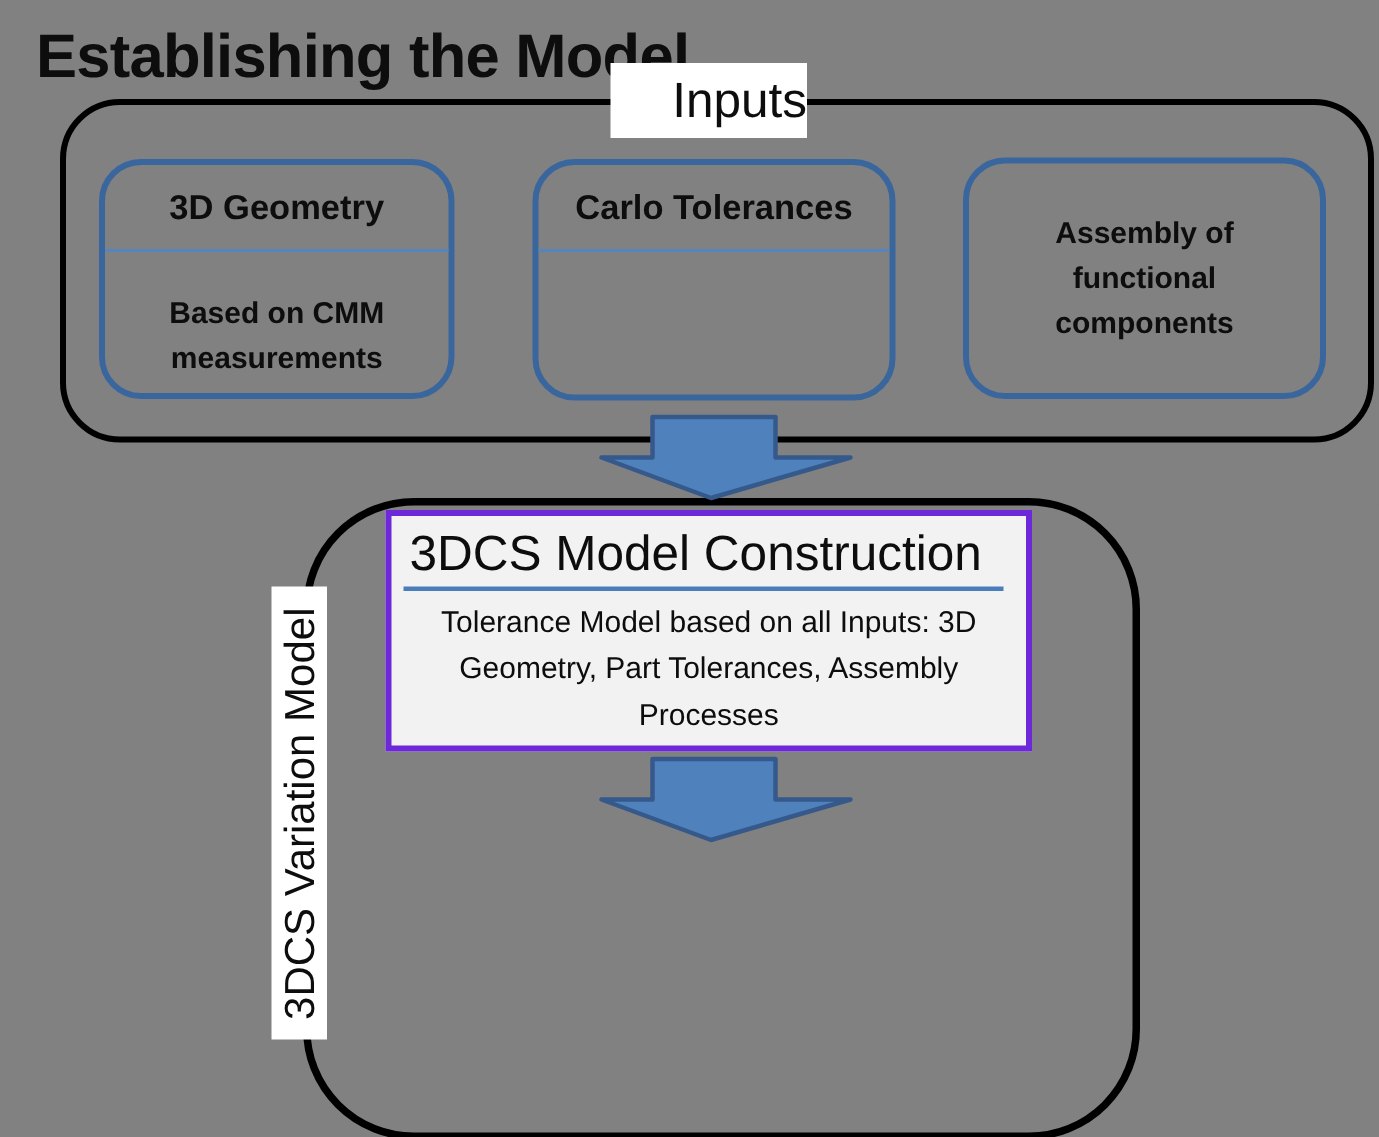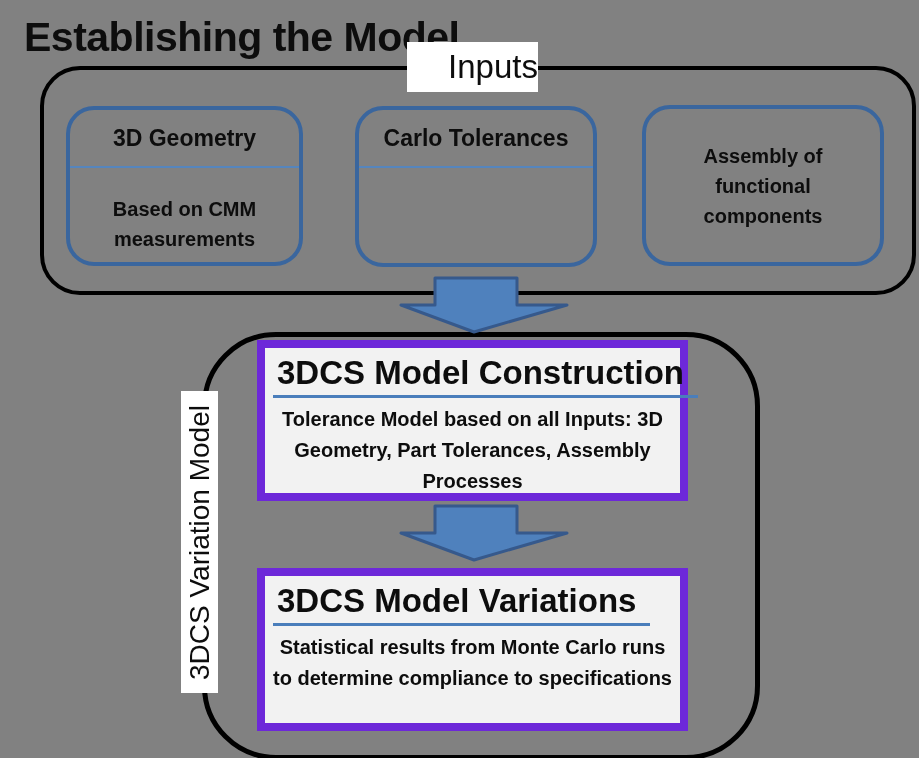--- a/index.html
+++ b/index.html
@@ -119,25 +119,24 @@
   .side-label-text {
     writing-mode: vertical-rl;
     transform: rotate(180deg);
     font-size: 28px;
     white-space: nowrap;
     line-height: 37px;
   }
   .step-box {
     position: absolute;
     background: #F2F2F2;
-    border: 8px solid #6d28d9;
+    border: 4px solid #6d28d9;
     z-index: 3;
     box-sizing: border-box;
     padding: 4px 8px 0 8px;
-    font-weight: bold;
   }
   .step-box.s1 { left: 257px; top: 340px; width: 431px; height: 161px; }
   .step-box.s2 { left: 257px; top: 568px; width: 431px; height: 163px; }
   .step-title {
     font-size: 33px;
     padding: 2px 14px 3px 4px;
     border-bottom: 3px solid #4A7EBB;
     width: fit-content;
     white-space: nowrap;
   }
@@ -191,18 +190,14 @@
 
   <div class="step-box s1">
     <div class="step-title">3DCS Model Construction</div>
     <div class="step-body">Tolerance Model based on all Inputs: 3D Geometry, Part Tolerances, Assembly Processes</div>
   </div>
 
   <svg class="down-arrow a2" viewBox="0 0 178 60">
     <polygon points="40,3 122,3 122,30 172,30 79,57 6,30 40,30" fill="#4F81BD" stroke="#36598C" stroke-width="3" stroke-linejoin="round"></polygon>
   </svg>
 
-  <div class="step-box s2">
-    <div class="step-title">3DCS Model Variations</div>
-    <div class="step-body">Statistical results from Monte Carlo runs to determine compliance to specifications</div>
-  </div>
 
 </div>
 
 </body></html>

